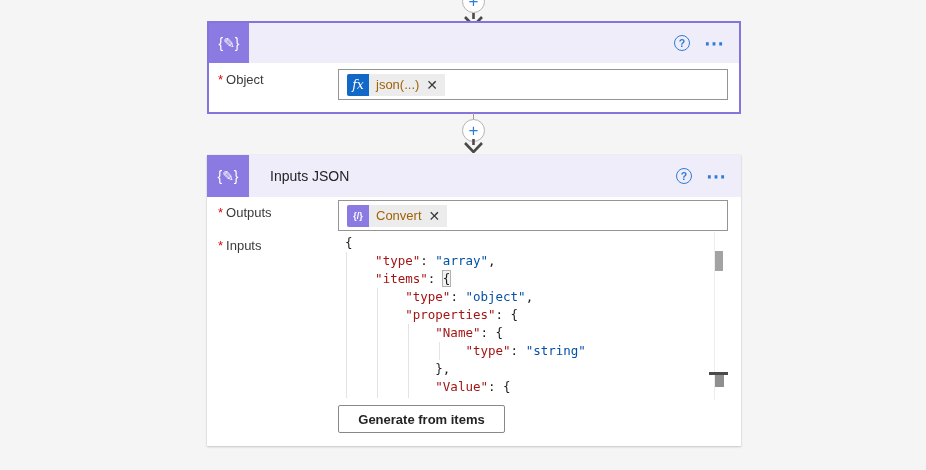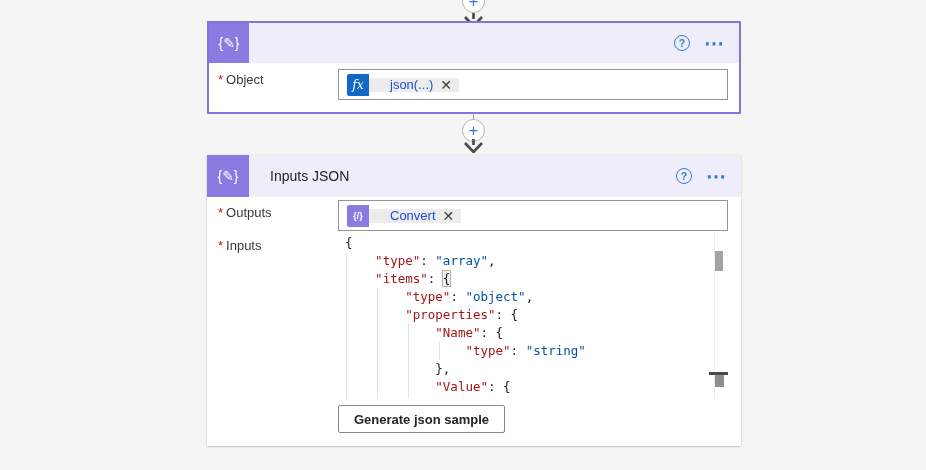--- a/index.html
+++ b/index.html
@@ -41,25 +41,25 @@
     box-sizing:border-box;cursor:pointer;font-weight:bold;}
   .more-icon{color:var(--icon-blue);font-size:20px;font-weight:bold;letter-spacing:1px;
     line-height:1;cursor:pointer;padding:0 2px;}
 
   
   .field-label{position:absolute;left:218px;font-size:13px;color:#3b3a39;}
   .req{color:var(--required-red);margin-right:3px;}
   .input-box{position:absolute;left:338px;width:390px;height:31px;background:#fff;
     border:1px solid #949494;box-sizing:border-box;display:flex;align-items:center;
     padding-left:8px;cursor:text;}
-  .token{display:inline-flex;align-items:center;background:#ececec;height:14px;border-radius:0;cursor:pointer;}
+  .token{display:inline-flex;align-items:center;background:#ececec;height:22px;border-radius:0;cursor:pointer;}
   .token-ic{width:22px;height:22px;display:flex;align-items:center;justify-content:center;border-radius:2px 0 0 2px;}
   .token-ic.fx{background:var(--fx-blue);color:#fff;font-family:"DejaVu Serif",serif;font-style:italic;font-size:12.5px;}
   .token-ic.op{background:var(--accent-purple);color:#fff;font-size:9px;font-weight:bold;}
-  .token-text{padding:0 4px 0 21px;font-size:13px;color:#1d4ed8;}
+  .token-text{padding:0 4px 0 7px;font-size:13px;color:#a16207;}
   .token-x{padding:0 7px 0 3px;font-size:14px;color:#3b3b3b;}
 
   
   #schema-editor{position:absolute;left:338px;top:232px;width:390px;height:168px;background:#fff;
     overflow:hidden;cursor:text;}
   #schema-code{position:absolute;left:7px;top:2px;}
   .code-line{height:18px;line-height:18px;white-space:pre;
     font-family:"DejaVu Sans Mono",monospace;font-size:12.5px;}
   .seg-p{color:#1b1b1b;}
   .seg-k{color:var(--code-key);}
@@ -158,15 +158,15 @@
         <div class="code-line"><span class="seg-p">                </span><span class="seg-k">"type"</span><span class="seg-p">: </span><span class="seg-v">"string"</span></div>
         <div class="code-line"><span class="seg-p">            </span><span class="seg-p">},</span></div>
         <div class="code-line"><span class="seg-p">            </span><span class="seg-k">"Value"</span><span class="seg-p">: </span><span class="seg-p">{</span></div>
       </div>
     <div id="sb-gutter"></div>
     <div id="sb-thumb"></div>
     <div id="sb-mark-line"></div>
     <div id="sb-mark-sq"></div>
   </div>
 
-  <button id="generate-btn">Generate json sample</button>
+  <button id="generate-btn">Generate from items</button>
 
 </div>
 
 </body></html>

